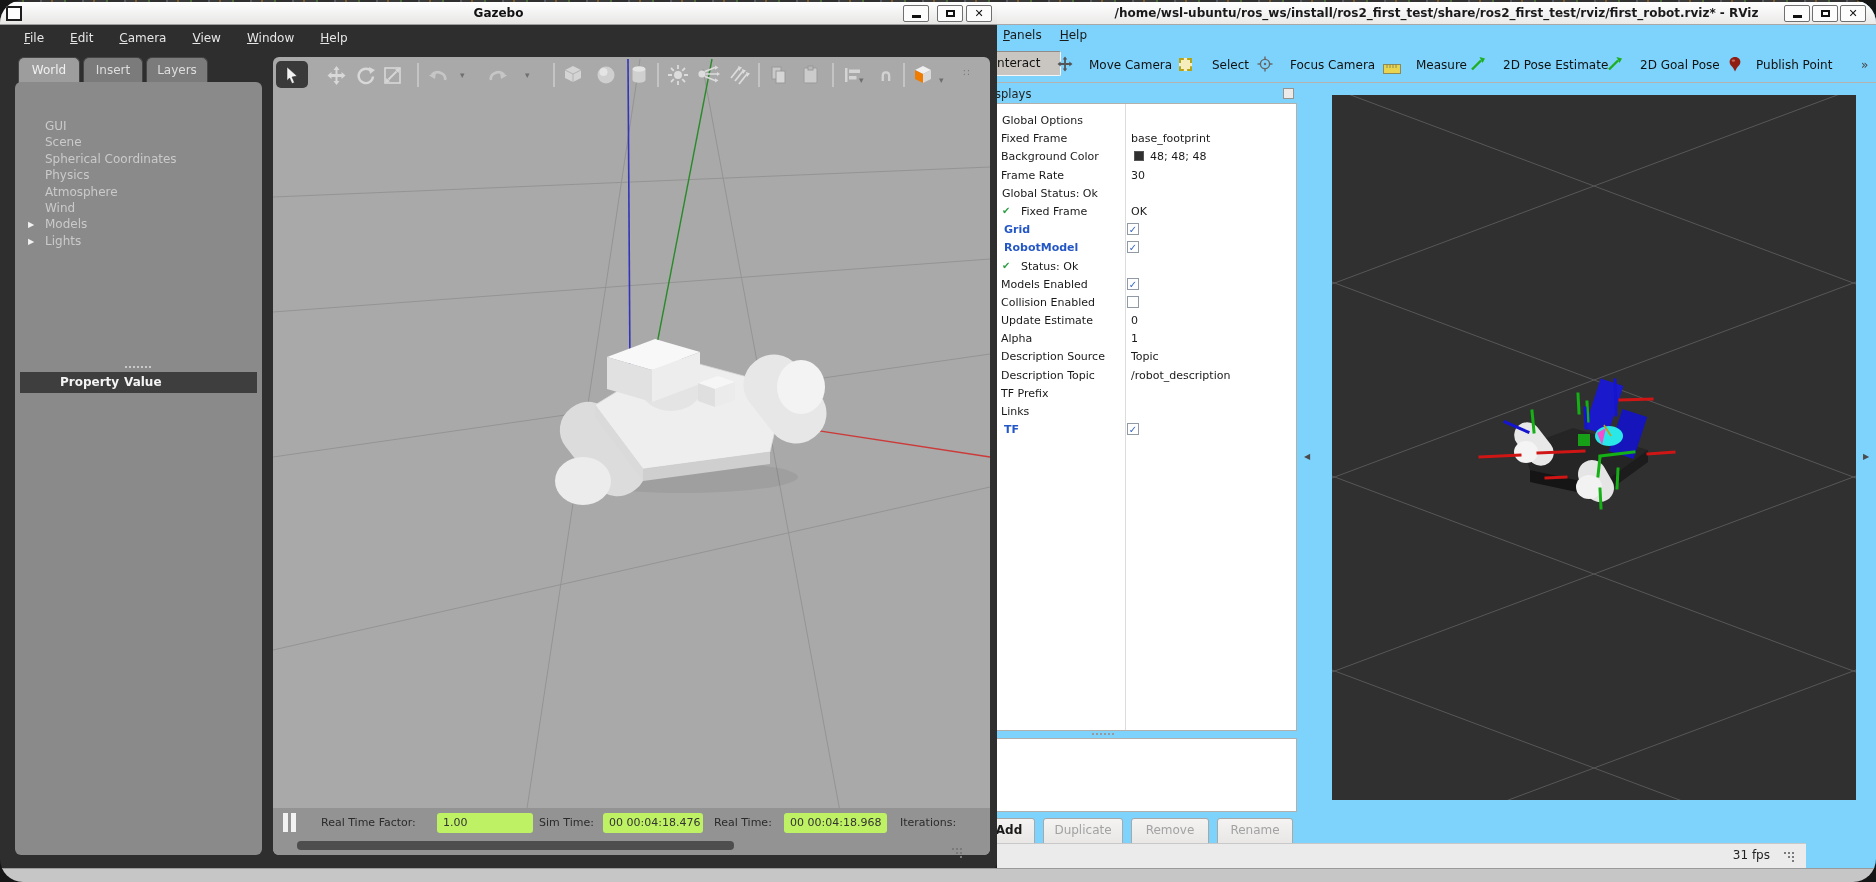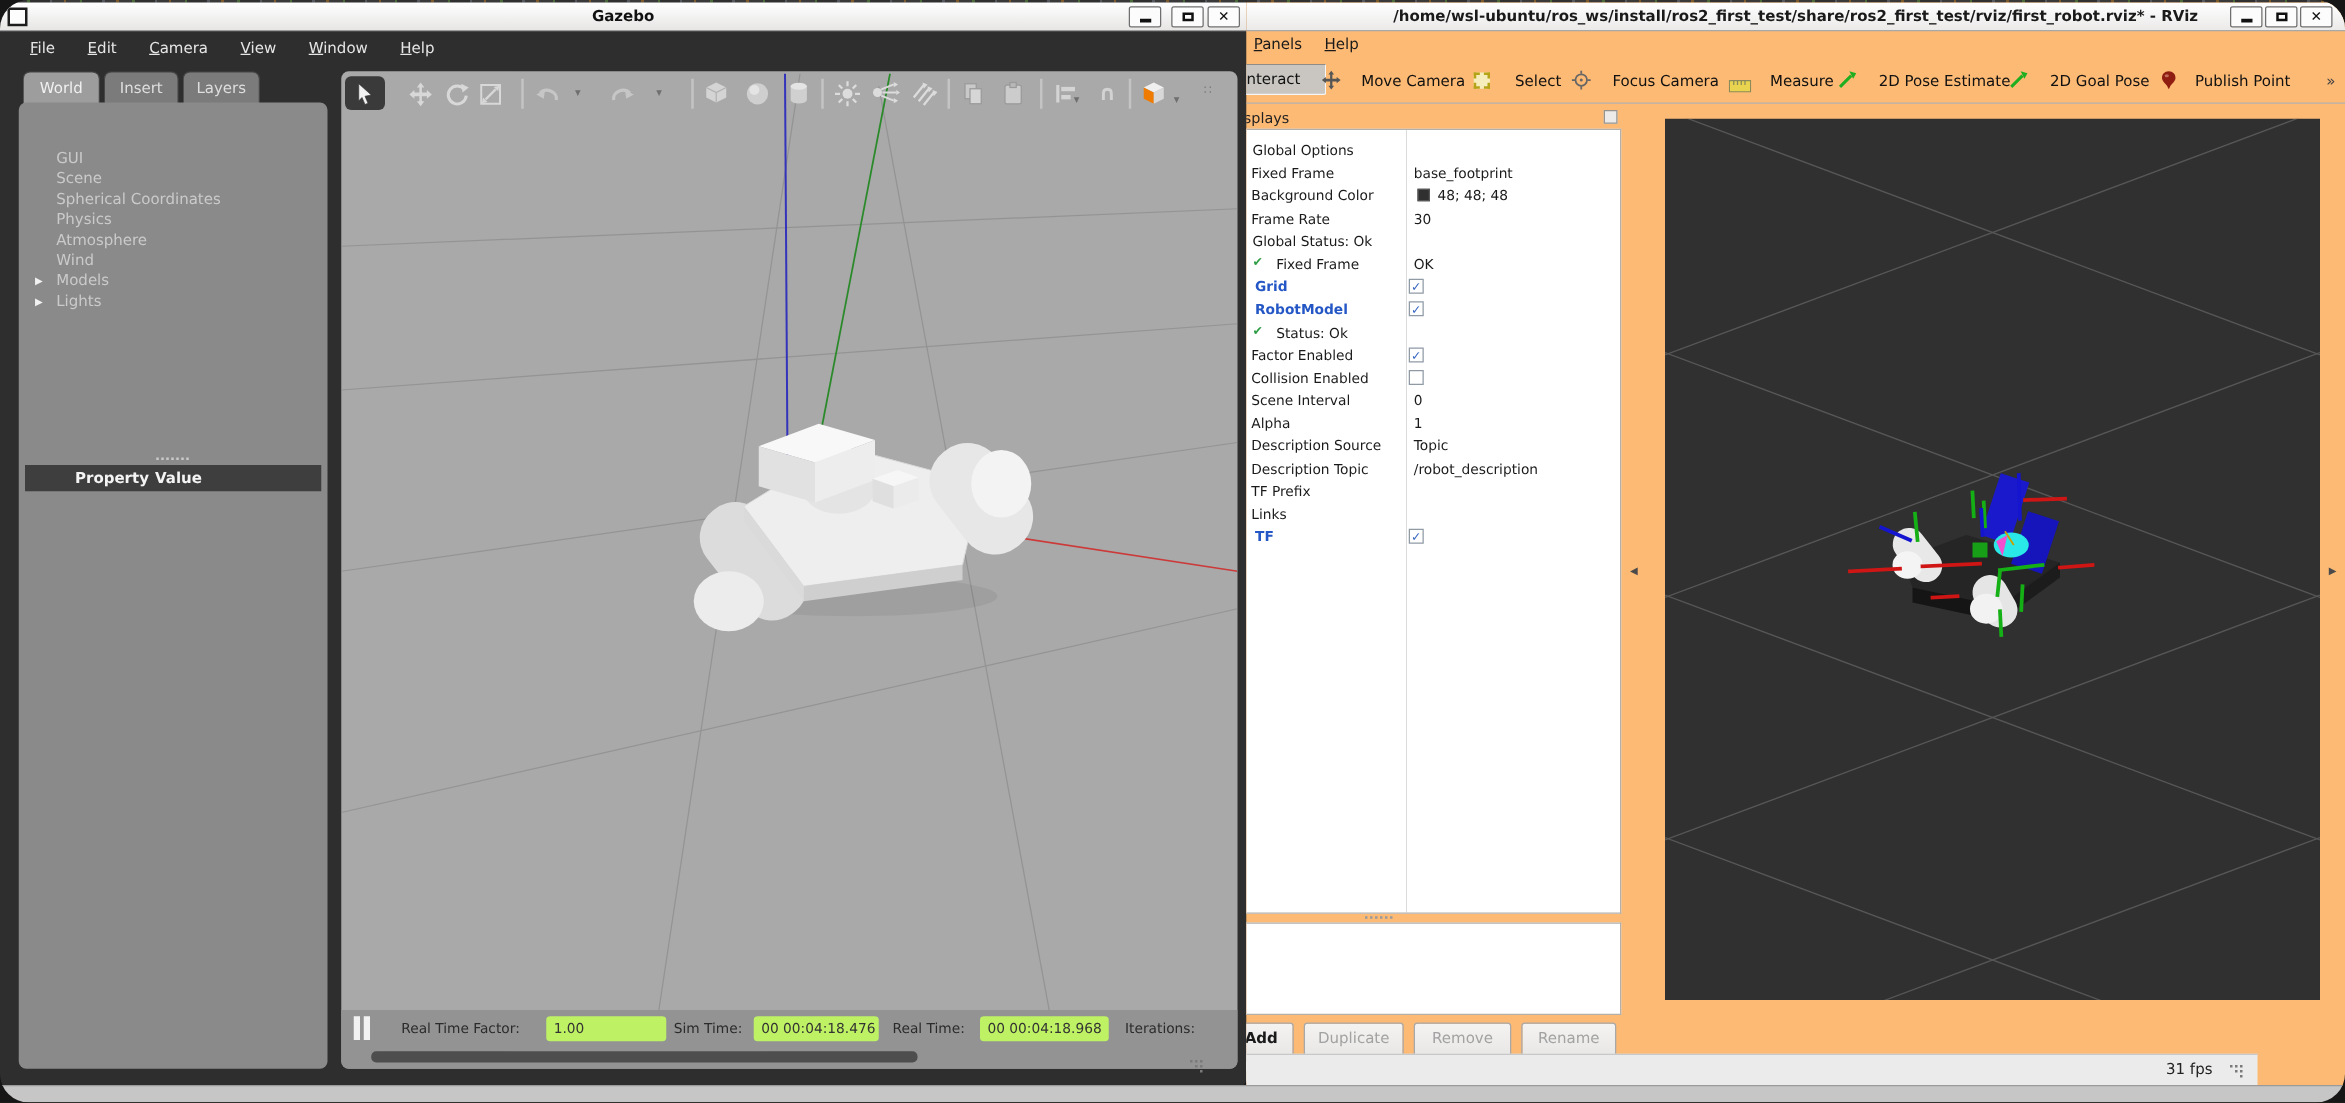--- a/index.html
+++ b/index.html
@@ -49,21 +49,21 @@
   .gzstatus .lbl{position:absolute;top:8px;font-size:11px;color:#2b2b2b;}
   .gzstatus .val{position:absolute;top:5px;height:20px;background:#bef264;border-radius:3px;font-size:11px;color:#333;line-height:20px;padding-left:6px;}
   .pausebars{position:absolute;left:10px;top:5px;width:14px;height:19px;}
   .pausebars i{position:absolute;top:0;width:5px;height:19px;background:#f2f2f2;}
   .gscrolltrack{position:absolute;left:6px;top:33px;width:705px;height:9px;}
   .gscrollthumb{position:absolute;left:18px;top:0;width:437px;height:9px;background:#4e4e4e;border-radius:4px;}
   .gz-grip{left:952px;top:846px;width:14px;height:14px;}
   .dotgrip i{position:absolute;width:2px;height:2px;background:#7a7a7a;box-shadow:4px 0 #7a7a7a,8px 0 #7a7a7a,4px 4px #7a7a7a,8px 4px #7a7a7a,8px 8px #7a7a7a;}
 
   
-  .rv{left:997px;top:2px;width:879px;height:866px;background:#fdba74;overflow:hidden;}
+  .rv{left:997px;top:2px;width:879px;height:866px;background:#7dd3fc;overflow:hidden;}
   .rv-title{left:0;top:0;width:879px;height:23px;background:linear-gradient(#ffffff,#ebeae9);border-bottom:1px solid #a8a8a8;}
   .rv-title-text{width:100%;text-align:center;font-size:12px;font-weight:bold;color:#1a1a1a;line-height:22px;}
   .rv-menubar{left:0;top:23px;width:879px;height:20px;display:flex;align-items:center;padding-left:6px;gap:18px;}
   .rv-toolbar{left:0;top:43px;width:879px;height:38px;border-bottom:1px solid #b5b2af;}
   .tlabel{position:absolute;top:13px;font-size:12px;color:#111;margin-left:12px;}
   .ticon{position:absolute;top:11px;}
   .interact-btn{position:absolute;left:-24px;top:6px;width:88px;height:25px;background:#c9c6c2;border:1px solid #8e8b88;border-right-color:#f6f6f6;border-bottom-color:#f6f6f6;border-radius:2px;text-align:center;line-height:23px;font-size:12px;color:#111;}
   .selbox{width:13px;height:13px;background:#f5eebc;border:2px dashed #b5a318;}
 
   .dheader{left:0;top:84px;width:300px;height:17px;}
@@ -442,29 +442,29 @@
         </div>
       <div class="drow">
           <span class="dl blue">RobotModel</span>
           <span class="cb"><span>✓</span></span>
         </div>
       <div class="drow">
           <span class="ckmark">✔</span>
           <span class="dl ck">Status: Ok</span>
         </div>
       <div class="drow">
-          <span class="dl">Factor Enabled</span>
+          <span class="dl">Models Enabled</span>
           <span class="cb"><span>✓</span></span>
         </div>
       <div class="drow">
           <span class="dl">Collision Enabled</span>
           <span class="cb"></span>
         </div>
       <div class="drow">
-          <span class="dl">Scene Interval</span>
+          <span class="dl">Update Estimate</span>
           <span class="dv">0</span>
         </div>
       <div class="drow">
           <span class="dl">Alpha</span>
           <span class="dv">1</span>
         </div>
       <div class="drow">
           <span class="dl">Description Source</span>
           <span class="dv">Topic</span>
         </div>

